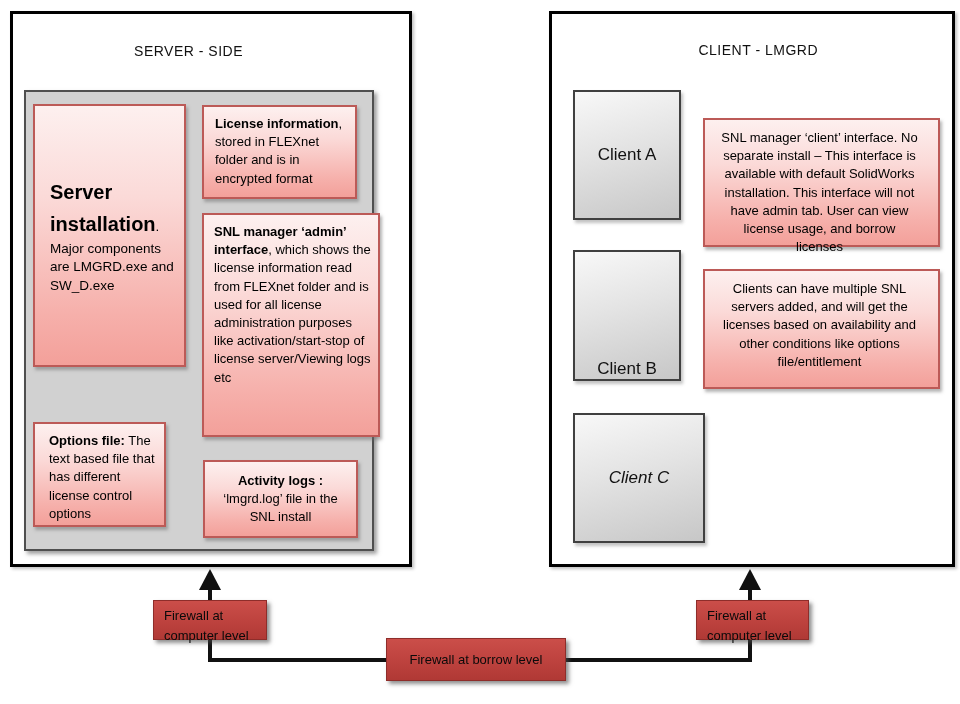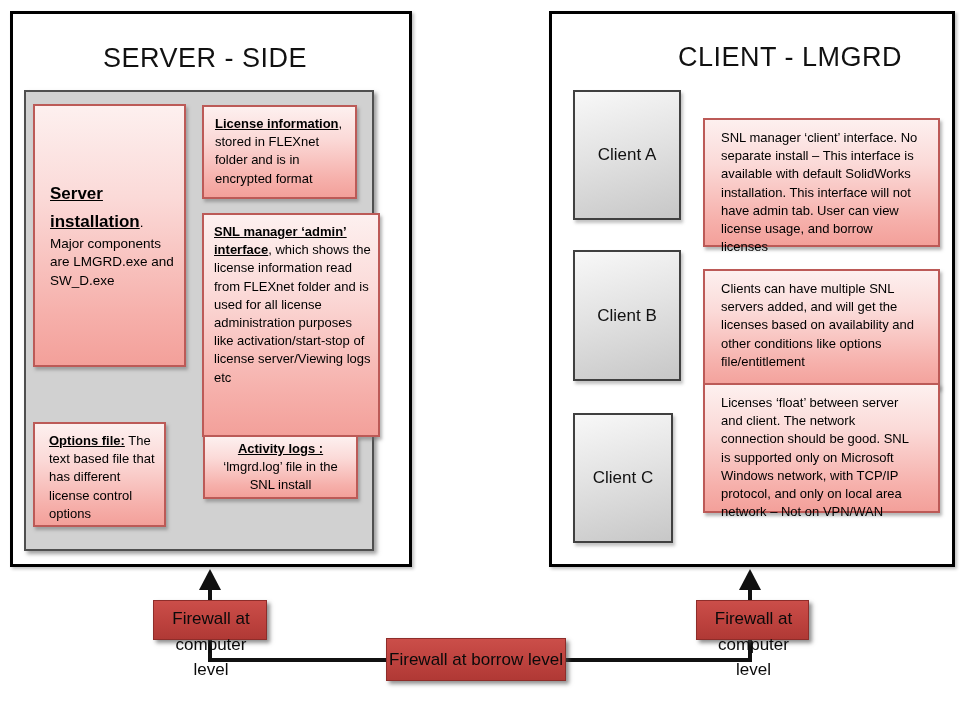--- a/index.html
+++ b/index.html
@@ -8,64 +8,64 @@
     font-family:"Liberation Sans", sans-serif;color:#000;
   }
   .abs{position:absolute;box-sizing:border-box;}
 
   
   .panel{
     border:3px solid #000000;background:#ffffff;
     box-shadow:2px 2px 3px rgba(0,0,0,0.25);
   }
   .panel-title{
-    font-size:27px;letter-spacing:0.5px;color:#111;text-align:right;white-space:nowrap;
+    font-size:14px;letter-spacing:0.5px;color:#111;text-align:right;white-space:nowrap;
   }
 
   
   .gray-container{
     background:#d1d1d1;border:2px solid #4f4f4f;
     box-shadow:3px 3px 4px rgba(80,80,80,0.55);
   }
 
   
   .pink{
     background:linear-gradient(180deg,#fdf0ef 0%,#fbdad8 35%,#f6b0ab 80%,#f3a09a 100%);
     border:2px solid #bc5a57;
     box-shadow:2px 3px 3px rgba(110,110,110,0.5);
     font-size:13px;line-height:1.4;color:#000;
   }
   .pink .txt{padding:8px 8px 6px 11px;}
-  .pink b{font-weight:700;text-decoration:underline;}
+  .pink b{font-weight:700;}
 
   .install{display:flex;align-items:center;}
   .install .txt{padding:0 8px 0 15px;font-size:13.5px;line-height:1.38;}
-  .install .txt b{font-size:17px;line-height:1.6;}
+  .install .txt b{font-size:20px;line-height:1.6;}
 
   .activity{display:flex;align-items:center;}
   .activity .txt{width:100%;text-align:center;padding:4px 10px;}
 
   
   .machine{
     background:linear-gradient(165deg,#f8f8f8 0%,#e3e3e3 45%,#c7c7c7 100%);
     border:2px solid #404040;
     box-shadow:2px 3px 3px rgba(120,120,120,0.45);
     display:flex;align-items:center;justify-content:center;
     font-size:17px;color:#111;
   }
 
   
-  .note .txt{padding:9px 20px 6px 16px;}
+  .note .txt{padding:9px 20px 6px 16px;text-align:center;}
 
   
   .firewall{
     background:linear-gradient(180deg,#cb4e49 0%,#bd423e 55%,#b03935 100%);
     border:1px solid #8e2d2a;
     box-shadow:3px 3px 4px rgba(70,70,70,0.6);
-    font-size:17px;line-height:1.5;color:#0a0a0a;z-index:3;text-align:center;
+    font-size:13px;line-height:1.5;color:#0a0a0a;z-index:3;
   }
   .firewall .txt{padding:5px 8px 4px 10px;}
   .firewall.center{display:flex;align-items:center;justify-content:center;}
   .firewall.center .txt{padding:2px 6px;white-space:nowrap;}
 
   
   .line{background:#111111;z-index:1;}
   .arrowhead{
     width:0;height:0;z-index:2;
     border-left:11px solid transparent;border-right:11px solid transparent;
@@ -92,46 +92,43 @@
   </div>
 
   <div class="abs pink" style="left:202px;top:213px;width:178px;height:224px;">
     <div class="txt" style="padding-left:10px;padding-right:6px;"><b>SNL manager ‘admin’ interface</b><span>, which shows the license information read from FLEXnet folder and is used for all license administration purposes like activation/start-stop of license server/Viewing logs etc</span></div>
   </div>
 
   <div class="abs pink" style="left:33px;top:422px;width:133px;height:105px;">
     <div class="txt" style="padding-left:14px;"><b>Options file:</b><span> The text based file that has different license control options</span></div>
   </div>
 
-  <div class="abs pink activity" style="left:203px;top:435px;width:155px;height:64px;justify-content:center;">
+  <div class="abs pink activity" style="left:203px;top:460px;width:155px;height:78px;justify-content:center;">
     <div class="txt"><b>Activity logs :</b><span> ‘lmgrd.log’ file in the SNL install</span></div>
   </div>
 
   <div class="abs panel" style="left:549px;top:11px;width:406px;height:556px;"></div>
 
   <div class="abs panel-title" style="left:678px;top:42px;width:140px;">CLIENT - LMGRD</div>
 
   <div class="abs machine" style="left:573px;top:90px;width:108px;height:130px;">
     <span>Client A</span>
   </div>
-  <div class="abs machine" style="left:573px;top:250px;width:108px;height:131px;">
+  <div class="abs machine" style="left:573px;top:250px;width:108px;height:131px;align-items:flex-end;">
     <span>Client B</span>
   </div>
-  <div class="abs machine" style="left:573px;top:413px;width:100px;height:130px;">
+  <div class="abs machine" style="left:573px;top:413px;width:132px;height:130px;font-style:italic;">
     <span>Client C</span>
   </div>
 
   <div class="abs pink note" style="left:703px;top:118px;width:237px;height:129px;">
     <div class="txt">SNL manager ‘client’ interface. No separate install – This interface is available with default SolidWorks installation. This interface will not have admin tab. User can view license usage, and borrow licenses</div>
   </div>
   <div class="abs pink note" style="left:703px;top:269px;width:237px;height:120px;">
     <div class="txt">Clients can have multiple SNL servers added, and will get the licenses based on availability and other conditions like options file/entitlement</div>
-  </div>
-  <div class="abs pink note" style="left:703px;top:383px;width:237px;height:130px;">
-    <div class="txt">Licenses ‘float’ between server and client. The network connection should be good. SNL is supported only on Microsoft Windows network, with TCP/IP protocol, and only on local area network – Not on VPN/WAN</div>
   </div>
 
   <div class="abs line" style="left:208px;top:580px;width:4px;height:82px;"></div>
   <div class="abs arrowhead" style="left:199px;top:569px;"></div>
 
   <div class="abs line" style="left:748px;top:580px;width:4px;height:82px;"></div>
   <div class="abs arrowhead" style="left:739px;top:569px;"></div>
 
   <div class="abs line" style="left:208px;top:658px;width:544px;height:4px;"></div>
 

